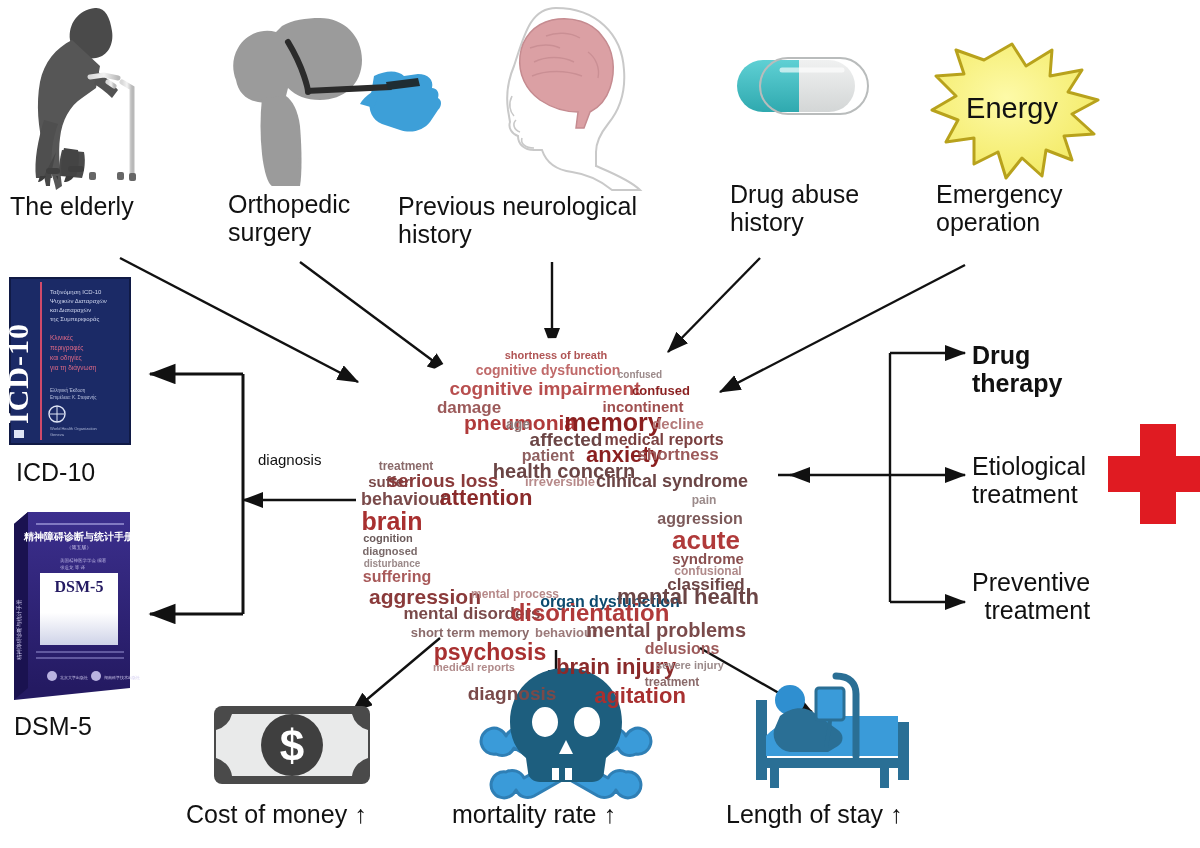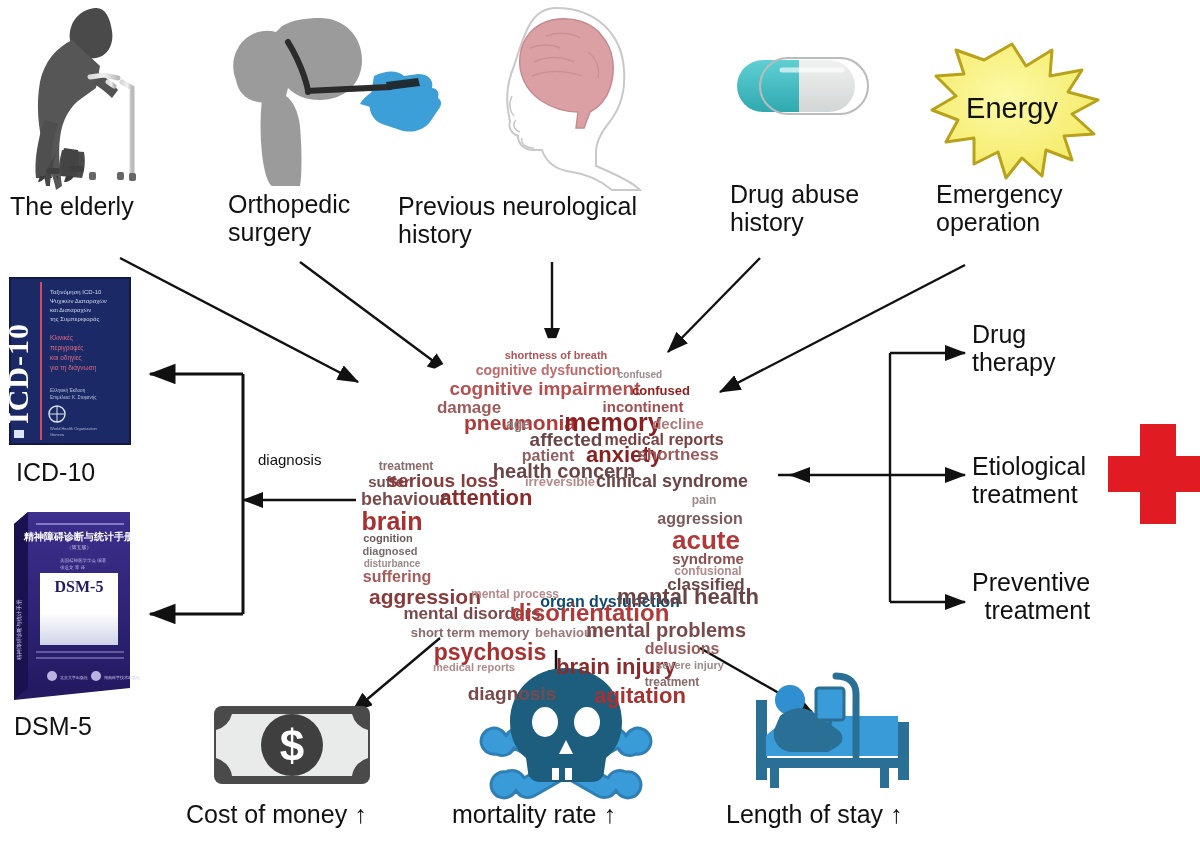--- a/index.html
+++ b/index.html
@@ -286,21 +286,21 @@
 history</div>
 <div class="lbl" style="left:730px; top:180px;">Drug abuse
 history</div>
 <div class="lbl" style="left:936px; top:180px;">Emergency
 operation</div>
 
 <div class="lbl" style="left:16px; top:458px;">ICD-10</div>
 <div class="lbl" style="left:14px; top:712px;">DSM-5</div>
 <div class="lbl sm" style="left:258px; top:452px;">diagnosis</div>
 
-<div class="lbl" style="left:972px; top:320px;">Drug
+<div class="lbl" style="left:972px; top:341px;font-weight:bold;">Drug
 therapy</div>
 <div class="lbl" style="left:972px; top:452px;">Etiological
 treatment</div>
 <div class="lbl" style="left:972px; top:568px;text-align:right;">Preventive
 treatment</div>
 
 <div class="lbl" style="left:186px; top:800px;">Cost of money ↑</div>
 <div class="lbl" style="left:452px; top:800px;">mortality rate ↑</div>
 <div class="lbl" style="left:726px; top:800px;">Length of stay ↑</div>
 

